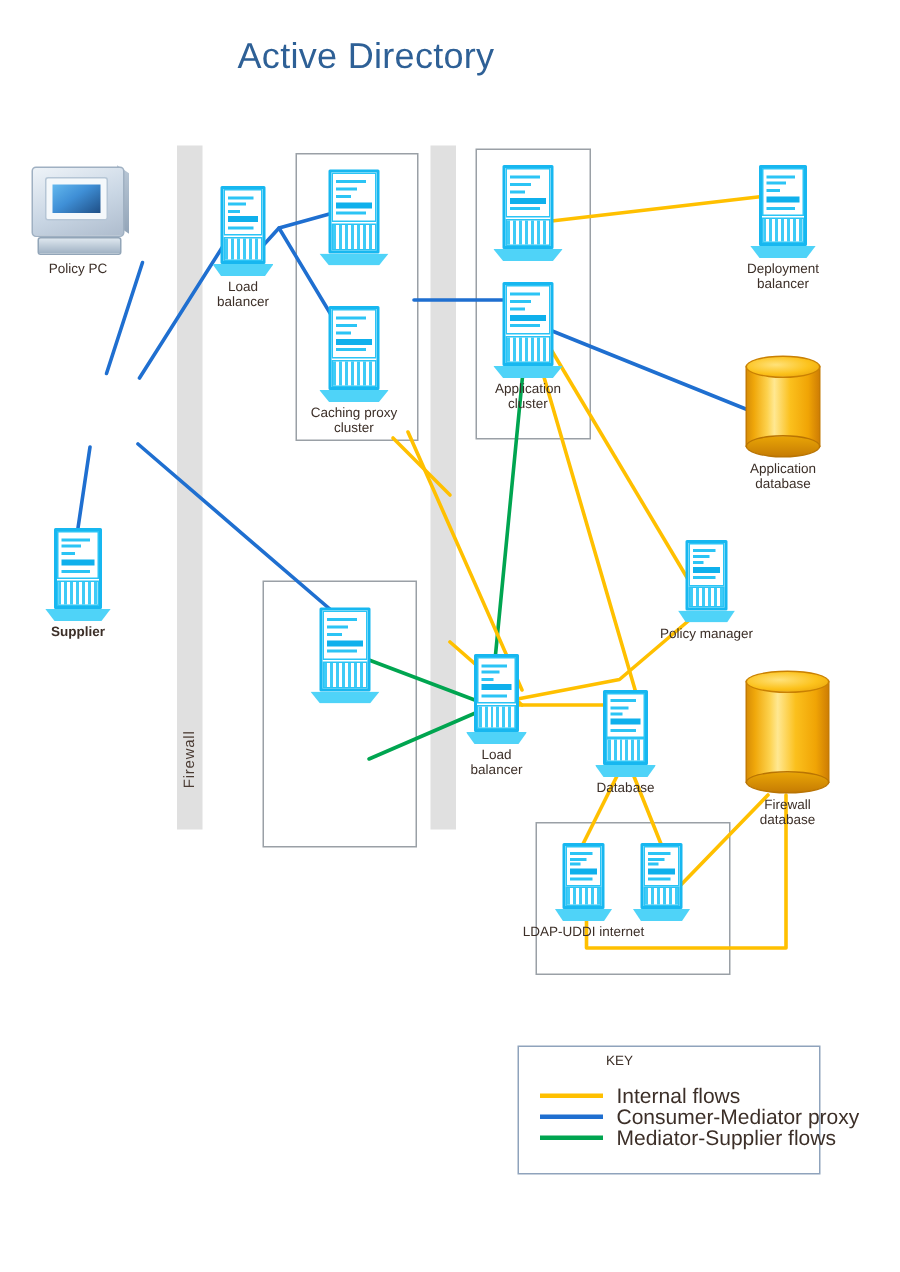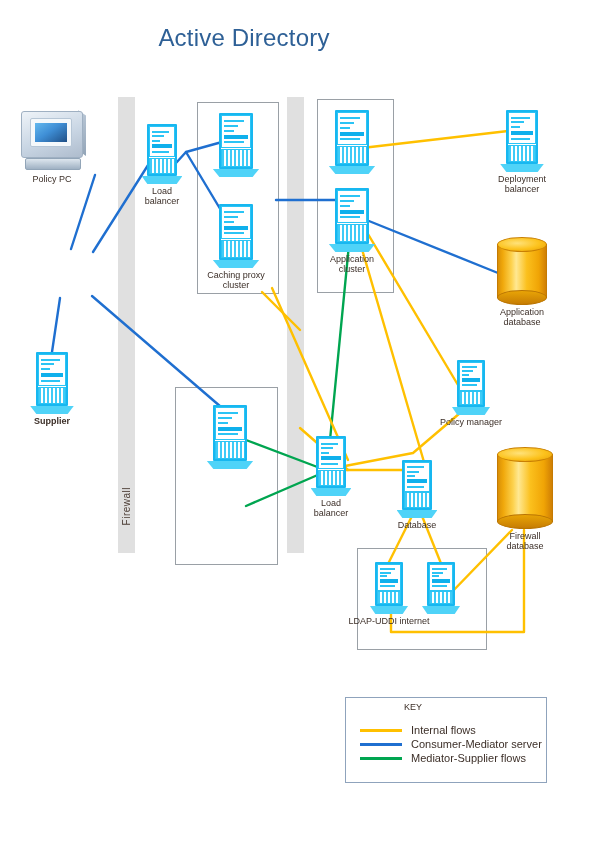--- a/index.html
+++ b/index.html
@@ -120,21 +120,21 @@
   }
 
   
   .keybox{
     position:absolute;left:345px;top:697px;width:200px;height:84px;
     border:1px solid #8fa3bc;background:#ffffff;
   }
   .keybox .ktitle{position:absolute;left:14px;top:4px;font-size:9px;color:#3c2f28;margin-left:44px;}
   .krow{position:absolute;left:14px;height:12px;display:flex;align-items:center;}
   .kswatch{width:42px;height:3px;margin-right:9px;}
-  .klabel{font-size:11px;color:#3c2f28;white-space:nowrap;}
+  .klabel{font-size:14px;color:#3c2f28;white-space:nowrap;}
 </style>
 </head>
 <body>
 
 <div id="canvas">
 
   <div class="title">Active Directory</div>
 
   <div class="layer" id="zones">
       <div class="fwbar" style="left: 118px; top: 97px; width: 17px; height: 456px; background: rgb(224, 224, 224);"></div>
@@ -427,21 +427,21 @@
 
   <div class="keybox">
     <div class="ktitle">KEY</div>
     <div id="key-rows">
         <div class="krow" style="top: 26px;">
           <div class="kswatch" style="background: rgb(255, 192, 0);"></div>
           <div class="klabel">Internal flows</div>
         </div>
         <div class="krow" style="top: 40px;">
           <div class="kswatch" style="background: rgb(31, 111, 208);"></div>
-          <div class="klabel">Consumer-Mediator server</div>
+          <div class="klabel">Consumer-Mediator proxy</div>
         </div>
         <div class="krow" style="top: 54px;">
           <div class="kswatch" style="background: rgb(0, 165, 80);"></div>
           <div class="klabel">Mediator-Supplier flows</div>
         </div>
       </div>
   </div>
 
 </div>
 

